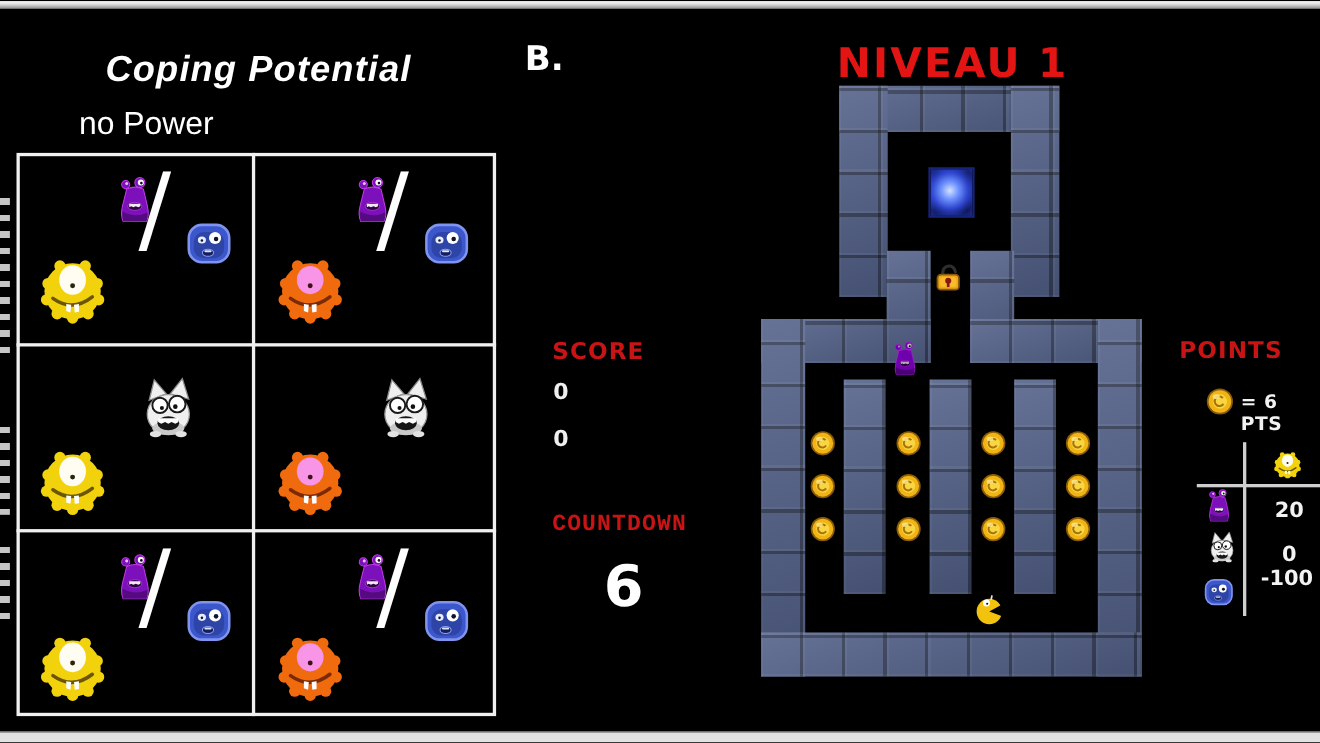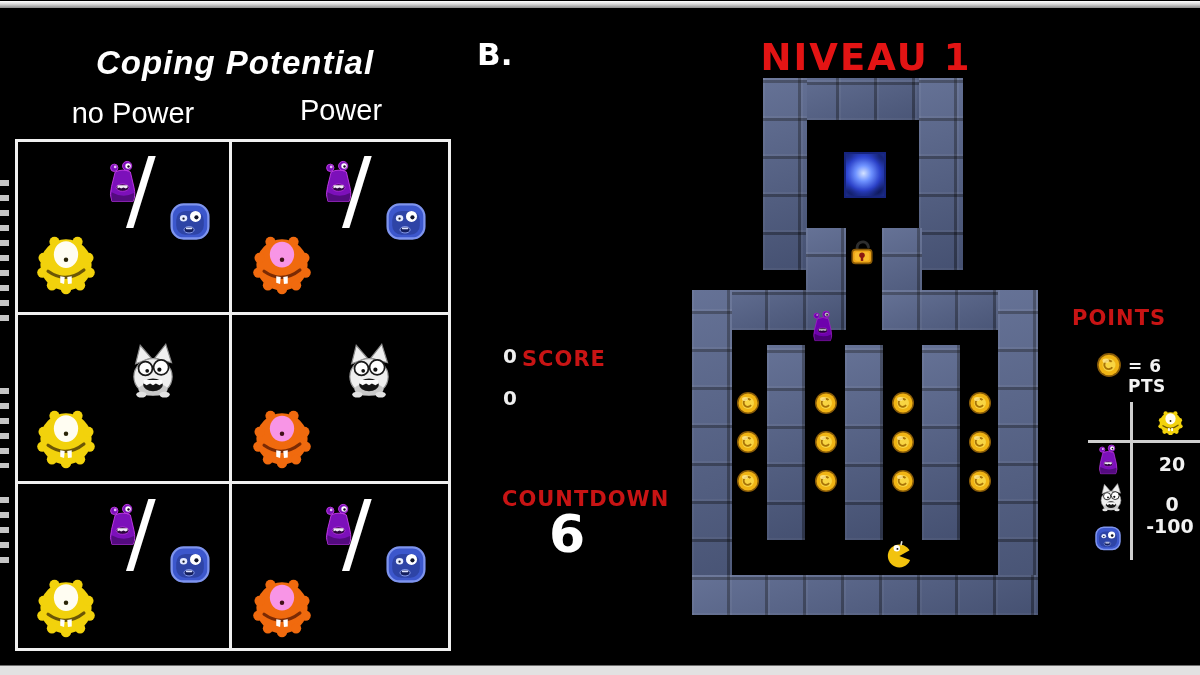--- a/index.html
+++ b/index.html
@@ -152,21 +152,20 @@
 <div id="stage">
 
   <div class="abs top-strip"></div>
   <div class="abs bottom-strip"></div>
   <div class="abs vfrag" style="top:180px;height:145px;"></div>
   <div class="abs vfrag" style="top:388px;height:80px;"></div>
   <div class="abs vfrag" style="top:497px;height:66px;"></div>
 
   <div class="abs col-header" style="left:40px;top:97px;width:186px;text-align:center;">no Power</div>
   <div class="abs coping-title">Coping Potential</div>
-  <div class="abs col-header" style="left:248px;top:94px;width:186px;text-align:center;">Power</div>
 
   <div class="abs tbl-border"></div>
   <div class="abs tbl-vline"></div>
   <div class="abs tbl-hline" style="top:312px;"></div>
   <div class="abs tbl-hline" style="top:481px;"></div>
   <div id="cell-layer">
       <div class="abs cell" style="left: 18px; top: 142px;">
         <svg class="abs" style="left: 16px; top: 82px; width: 64px; height: 74px;">
           <use href="#m-yellow"></use>
         </svg>
@@ -228,24 +227,24 @@
         <span class="slash" style="left: 108px; top: 6px;">/</span>
         <svg class="abs" style="left: 146px; top: 56px; width: 52px; height: 46px;">
           <use href="#m-blue"></use>
         </svg>
       </div>
     </div>
 
   <div class="abs panel-label">B.</div>
   <div class="abs level-title">NIVEAU 1</div>
 
-  <div class="abs hud-red" style="left:522px;top:307px;margin-top:40px;">SCORE</div>
+  <div class="abs hud-red" style="left:502px;top:307px;">SCORE</div>
   <div class="abs hud-white" style="left:503px;top:344px;">0</div>
   <div class="abs hud-white" style="left:503px;top:386px;">0</div>
-  <div class="abs hud-red" style="left:502px;top:487px;">COUNTDOWN</div>
+  <div class="abs hud-red" style="left:502px;top:466px;font-family:Liberation Mono, monospace;">COUNTDOWN</div>
   <div class="abs countdown-value">6</div>
 
   <div id="maze" class="abs" style="left:0;top:0;width:1200px;height:675px;">
     <div id="wall-layer">
         <div class="wall" style="left: 763px; top: 78px; width: 200px; height: 42px;"></div>
         <div class="wall" style="left: 763px; top: 78px; width: 44px; height: 192px;"></div>
         <div class="wall" style="left: 919px; top: 78px; width: 44px; height: 192px;"></div>
         <div class="wall" style="left: 806px; top: 228px; width: 40px; height: 102px;"></div>
         <div class="wall" style="left: 882px; top: 228px; width: 40px; height: 102px;"></div>
         <div class="wall" style="left: 692px; top: 290px; width: 154px; height: 40px;"></div>

